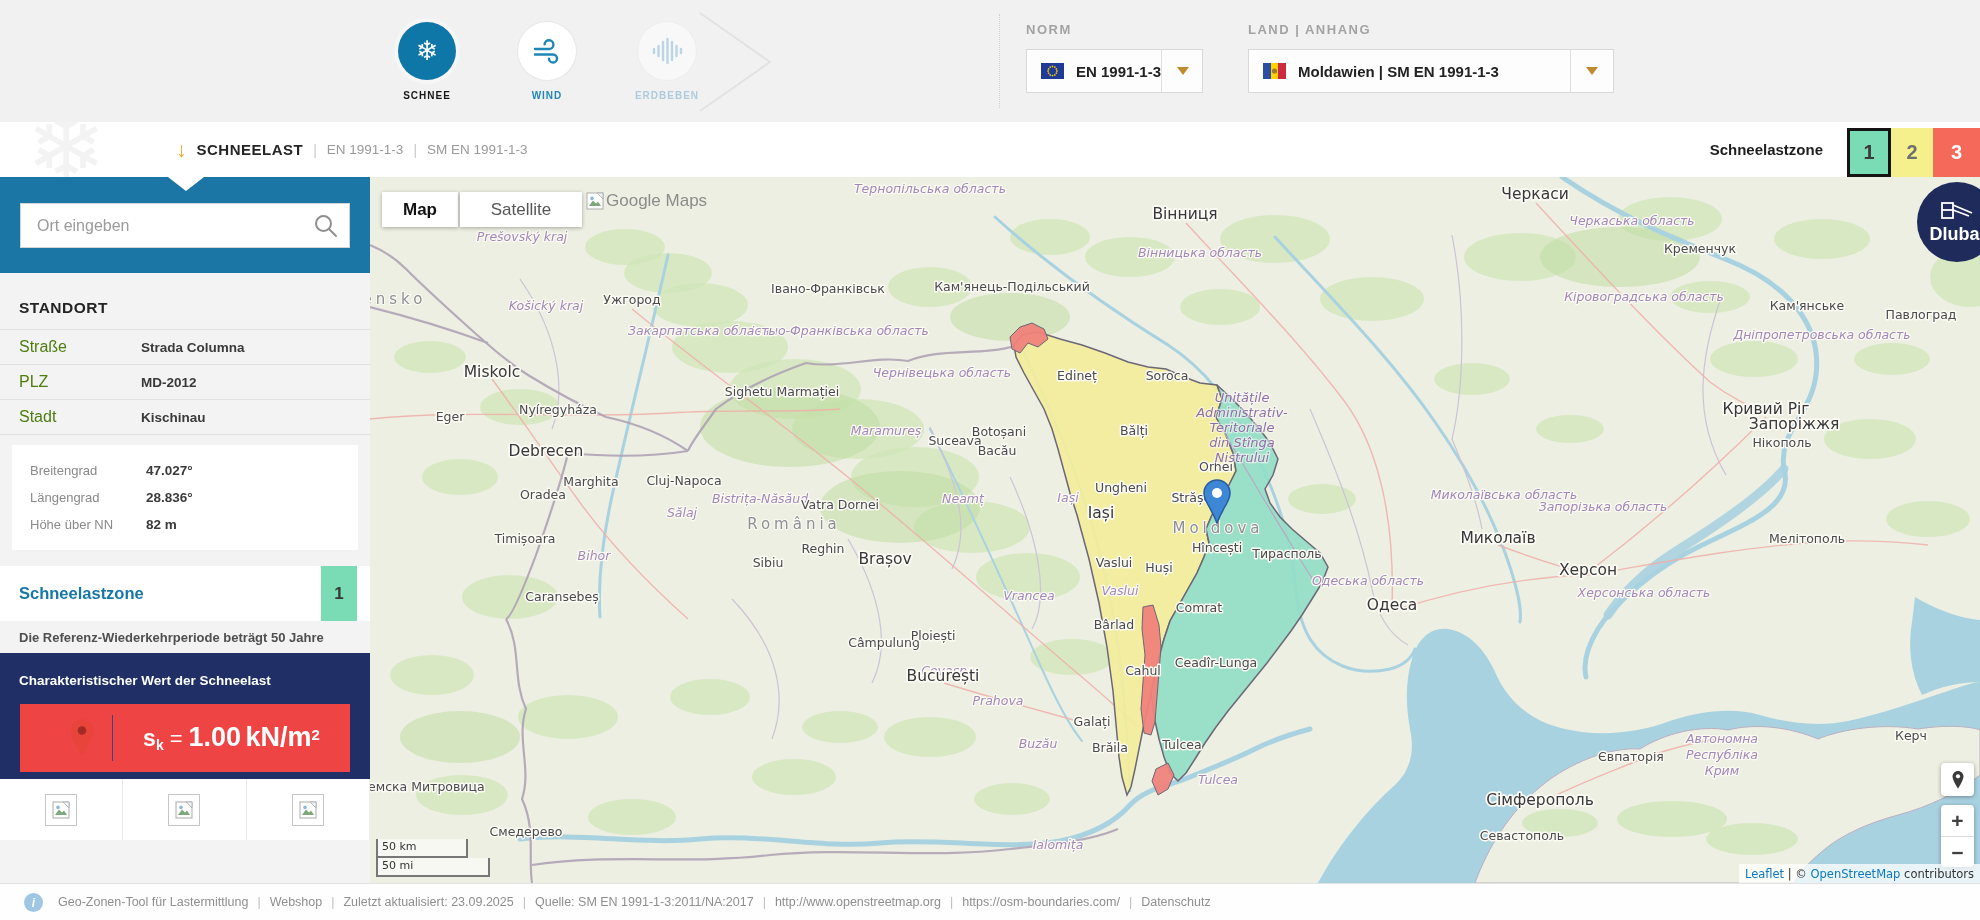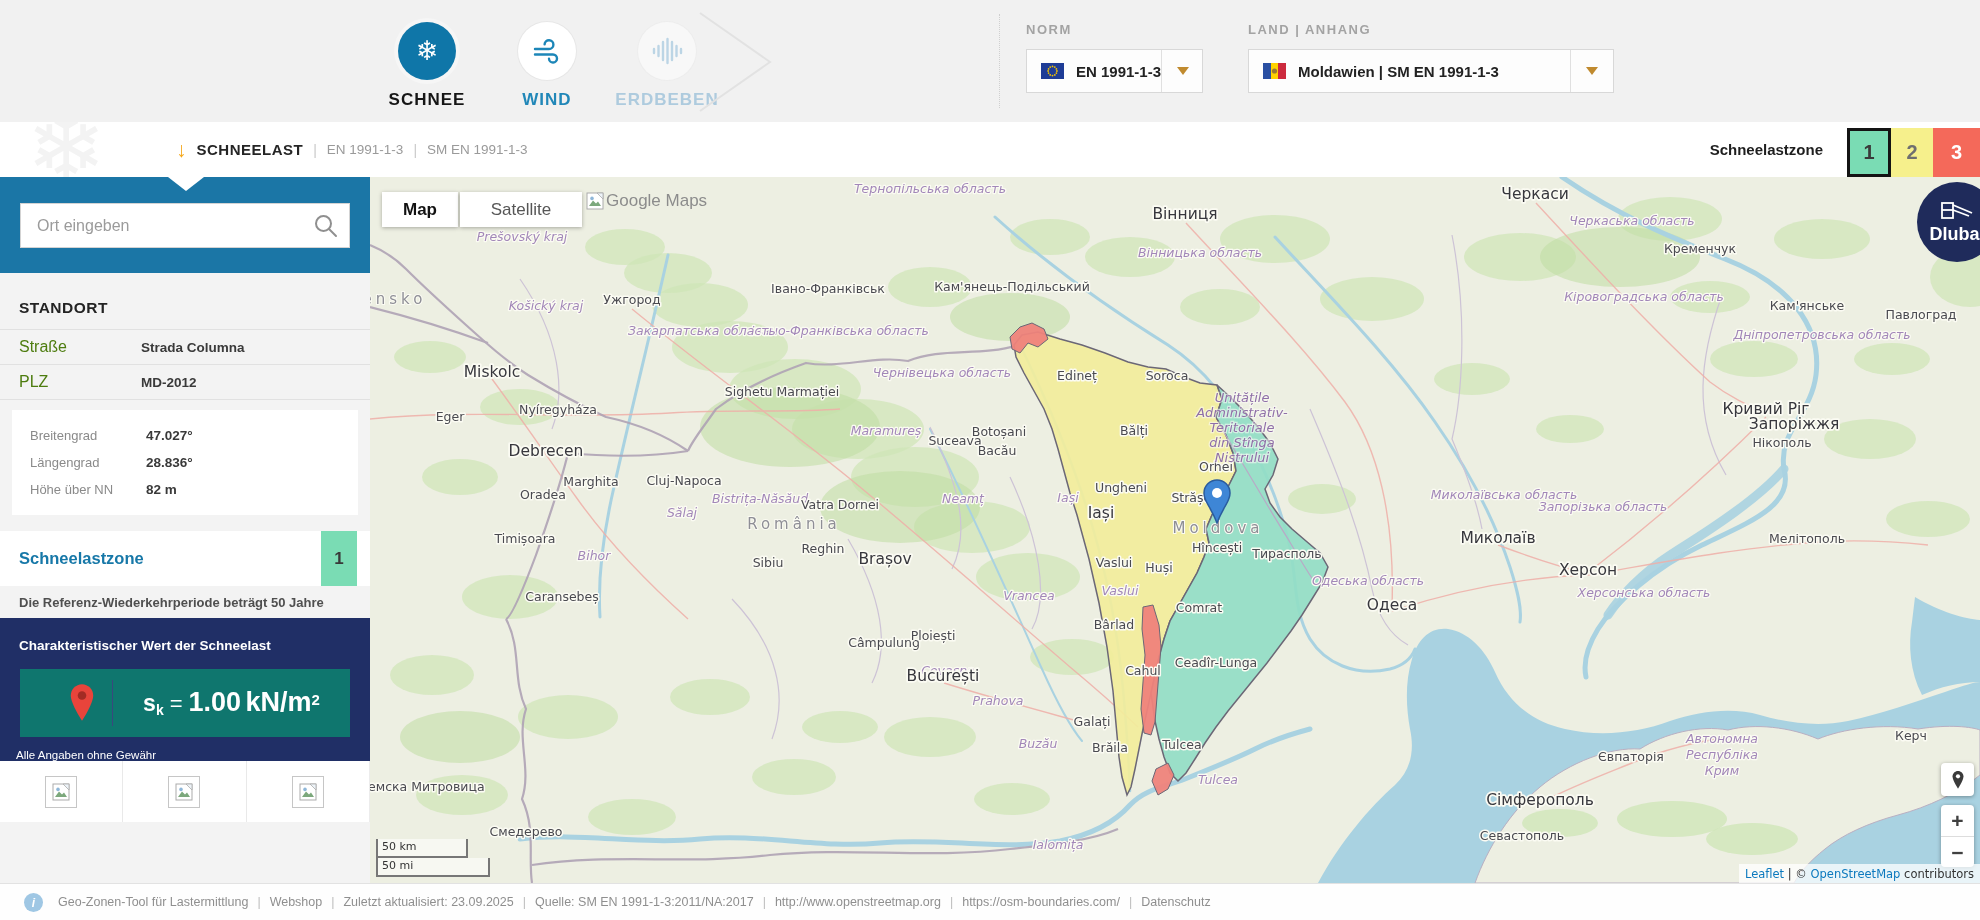--- a/index.html
+++ b/index.html
@@ -2,21 +2,21 @@
 <html><head>
 <meta charset="utf-8">
 <style>
   html,body{margin:0;padding:0;background:#fff;}
   .app{position:relative;width:1980px;height:920px;overflow:hidden;background:#fff;
        font-family:"Liberation Sans",sans-serif;}
   
   .topbar{position:absolute;left:0;top:0;width:1980px;height:122px;background:#F1F1F1;}
   .mode{position:absolute;top:22px;width:120px;text-align:center;cursor:pointer;}
   .mode .circ{width:58px;height:58px;border-radius:50%;margin:0 auto;display:flex;align-items:center;justify-content:center;}
-  .mode .lbl{margin-top:10px;font-size:17px;font-weight:bold;letter-spacing:1px;}
+  .mode .lbl{margin-top:10px;font-size:10px;font-weight:bold;letter-spacing:1px;}
   .mode-schnee{left:367px;} .mode-schnee .circ{background:#0F76A8;box-shadow:0 0 0 4px rgba(255,255,255,.35);}
   .mode-schnee .snow{color:#fff;font-size:27px;line-height:1;}
   .mode-schnee .lbl{color:#161616;}
   .mode-wind{left:487px;} .mode-wind .circ{background:#fff;box-shadow:0 0 0 1px #E7E7E7;}
   .mode-wind .lbl{color:#2187B8;}
   .mode-erd{left:607px;} .mode-erd .circ{background:#F8F8F8;box-shadow:0 0 0 1px #EDEDED;}
   .mode-erd .lbl{color:#AECBDE;}
   .chevron-deco{position:absolute;left:698px;top:10px;}
   .dotsep{position:absolute;left:999px;top:14px;height:94px;border-left:1px dotted #CFCFCF;}
   .ddgroup{position:absolute;top:22px;}
@@ -56,23 +56,23 @@
   .irow .il{width:122px;font-size:16px;color:#4d7c0f;flex:none;}
   .irow .iv{font-size:13.5px;font-weight:bold;color:#3A3A3A;}
   .coordsbox{margin:10px 12px 0 12px;background:#fff;padding:12px 0;}
   .crow{display:flex;padding:6px 0 6px 18px;align-items:center;}
   .crow .il{width:116px;font-size:13px;color:#8A8A8A;flex:none;}
   .crow .iv{font-size:13.5px;font-weight:bold;color:#3A3A3A;}
   .zonerow{position:relative;margin-top:16px;background:#fff;height:55px;}
   .zonerow .zr-label{position:absolute;left:19px;top:0;height:55px;display:flex;align-items:center;font-size:16.5px;font-weight:bold;color:#1778A8;}
   .zonerow .zr-badge{position:absolute;right:13px;top:0;width:36px;height:55px;background:#7ADCB4;display:flex;align-items:center;justify-content:center;font-size:17px;font-weight:bold;color:#383838;}
   .refnote{padding:9px 0 8px 19px;font-size:13px;font-weight:bold;color:#4F4F4F;}
-  .resultpanel{background:#202F66;height:143px;box-sizing:border-box;padding-top:20px;}
+  .resultpanel{background:#202F66;height:126px;box-sizing:border-box;padding-top:20px;}
   .rp-title{margin:0 0 16px 19px;font-size:13.5px;font-weight:bold;color:#fff;}
-  .rp-box{margin:0 20px;height:68px;background:#0f766e;display:flex;align-items:center;padding-left:32px;}
+  .rp-box{margin:0 20px;height:68px;background:#ef4444;display:flex;align-items:center;padding-left:32px;}
   .rp-pin{margin-left:16px;flex:none;}
   .rp-div{width:1px;height:46px;background:#39487E;margin-left:16px;flex:none;}
   .rp-formula{flex:1;text-align:center;color:#fff;white-space:nowrap;}
   .rp-formula .sym{font-size:23px;font-weight:600;}
   .rp-formula sub{font-size:14px;font-weight:600;}
   .rp-formula .eq{font-size:22px;margin:0 6px;}
   .rp-formula .val{font-size:27px;font-weight:600;}
   .rp-formula .unit{font-size:27px;font-weight:600;}
   .rp-formula sup{font-size:15px;font-weight:600;}
   .rp-disc{margin:12px 0 0 16px;font-size:11.5px;color:#fff;}
@@ -233,20 +233,24 @@
 
     <div class="standort-title">STANDORT</div>
     <div class="inforows">
       <div class="irow">
         <span class="il">Straße</span>
         <span class="iv">Strada Columna</span>
       </div>
       <div class="irow">
         <span class="il">PLZ</span>
         <span class="iv">MD-2012</span>
+      </div>
+      <div class="irow">
+        <span class="il">Stadt</span>
+        <span class="iv">Kischinau</span>
       </div>
     </div>
 
     <div class="coordsbox">
       <div class="crow">
         <span class="il">Breitengrad</span>
         <span class="iv">47.027°</span>
       </div>
       <div class="crow">
         <span class="il">Längengrad</span>

